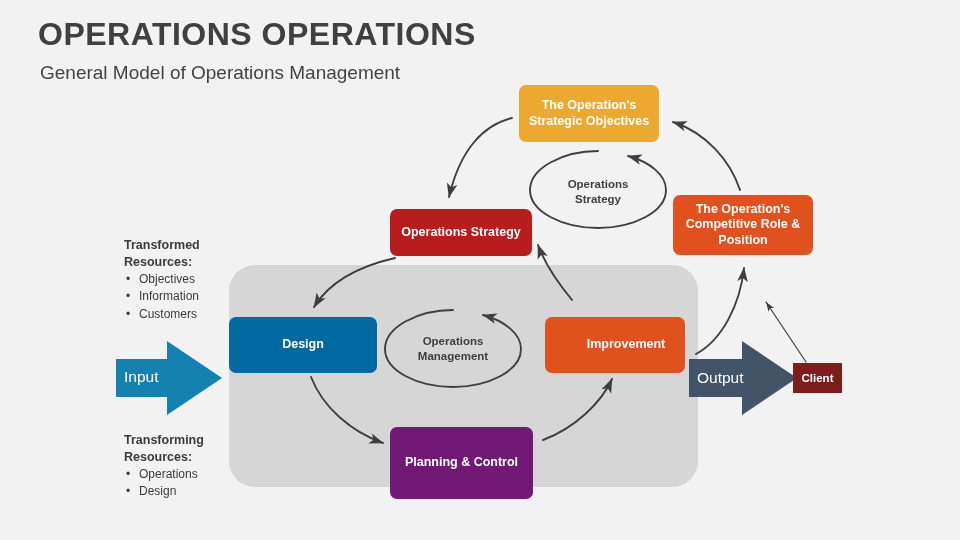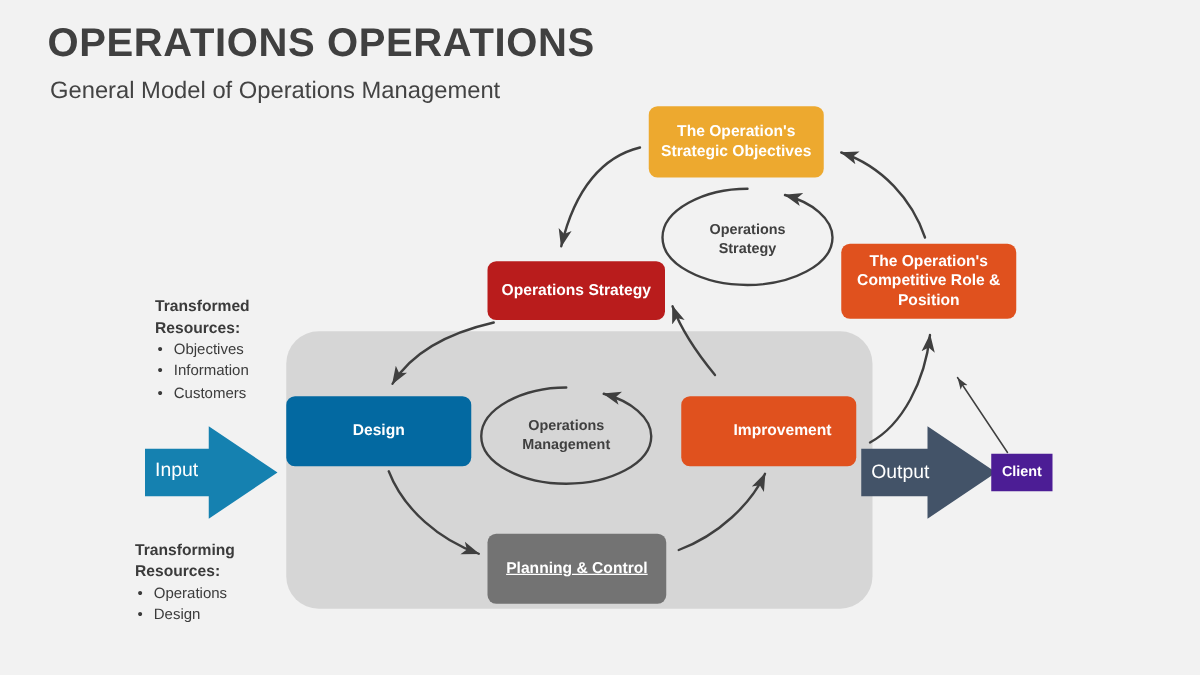--- a/index.html
+++ b/index.html
@@ -86,28 +86,27 @@
     font-size: 12.5px;
     text-align: right;
   }
   #box-improvement {
     left: 545px; top: 317px; width: 140px; height: 56px;
     background: #e0511e;
     font-size: 12.5px;
     padding-left: 22px;
   }
   #box-planning-control {
-    left: 390px; top: 427px; width: 143px; height: 56px;
-    background: #737373;
-    font-size: 12.5px;
-    text-decoration: underline;
+    left: 390px; top: 427px; width: 143px; height: 72px;
+    background: #701a75;
+    font-size: 12.5px;
   }
   #box-client {
     left: 793px; top: 363px; width: 49px; height: 30px;
-    background: #4c1d95;
+    background: #7f1d1d;
     border-radius: 0;
     font-size: 11.5px;
   }
   
   .ellipse-label {
     position: absolute;
     color: #404040;
     font-weight: bold;
     text-align: center;
     line-height: 1.3;
@@ -136,21 +135,21 @@
     white-space: nowrap;
   }
   .res-list li::before {
     content: "\2022";
     display: inline-block;
     width: 13px;
     margin-left: 2px;
     color: #3b3b3b;
   }
   #res-transformed { left: 124px; top: 237px; }
-  #res-transforming { left: 108px; top: 432px; }
+  #res-transforming { left: 124px; top: 432px; }
   
   .big-arrow-label {
     position: absolute;
     color: #ffffff;
     font-size: 15.5px;
     font-weight: normal;
     text-align: left;
     white-space: nowrap;
   }
   #label-input { left: 124px; top: 368px; width: 70px; }

